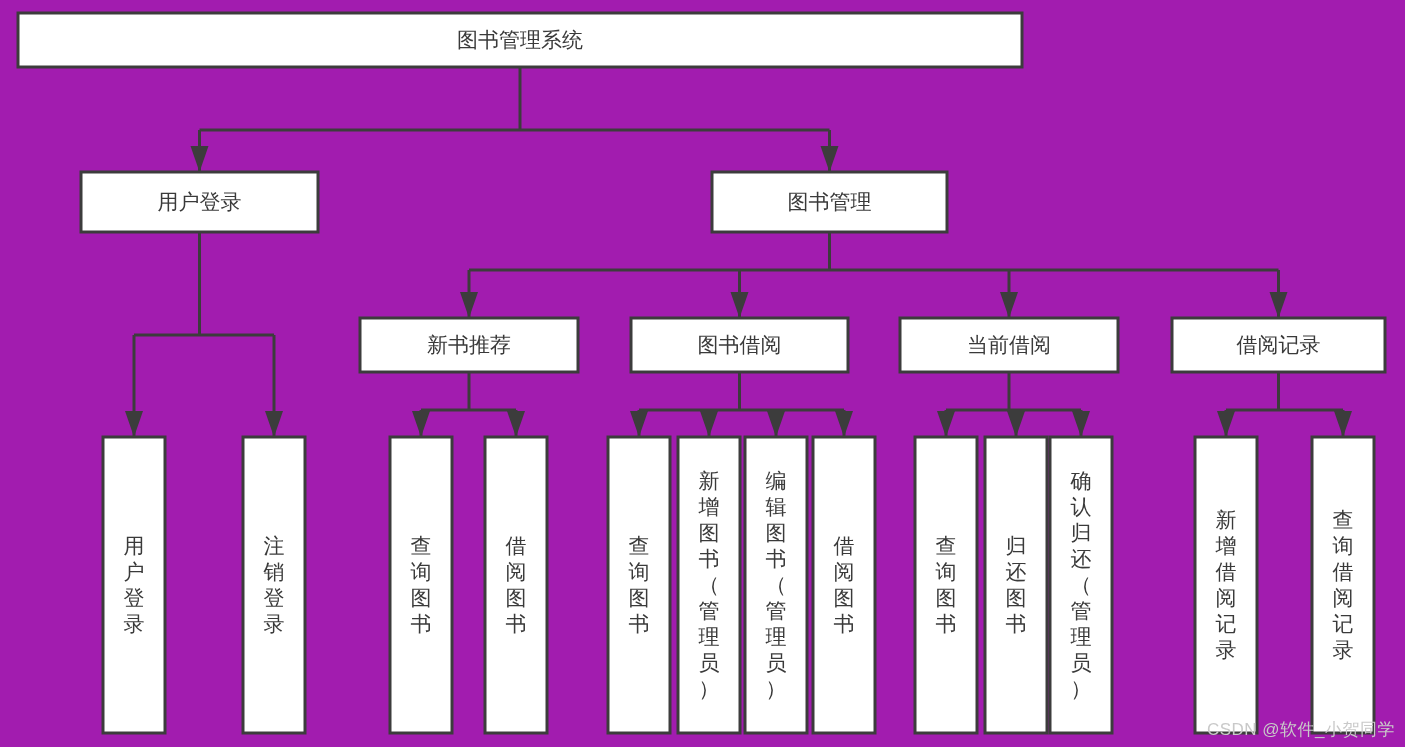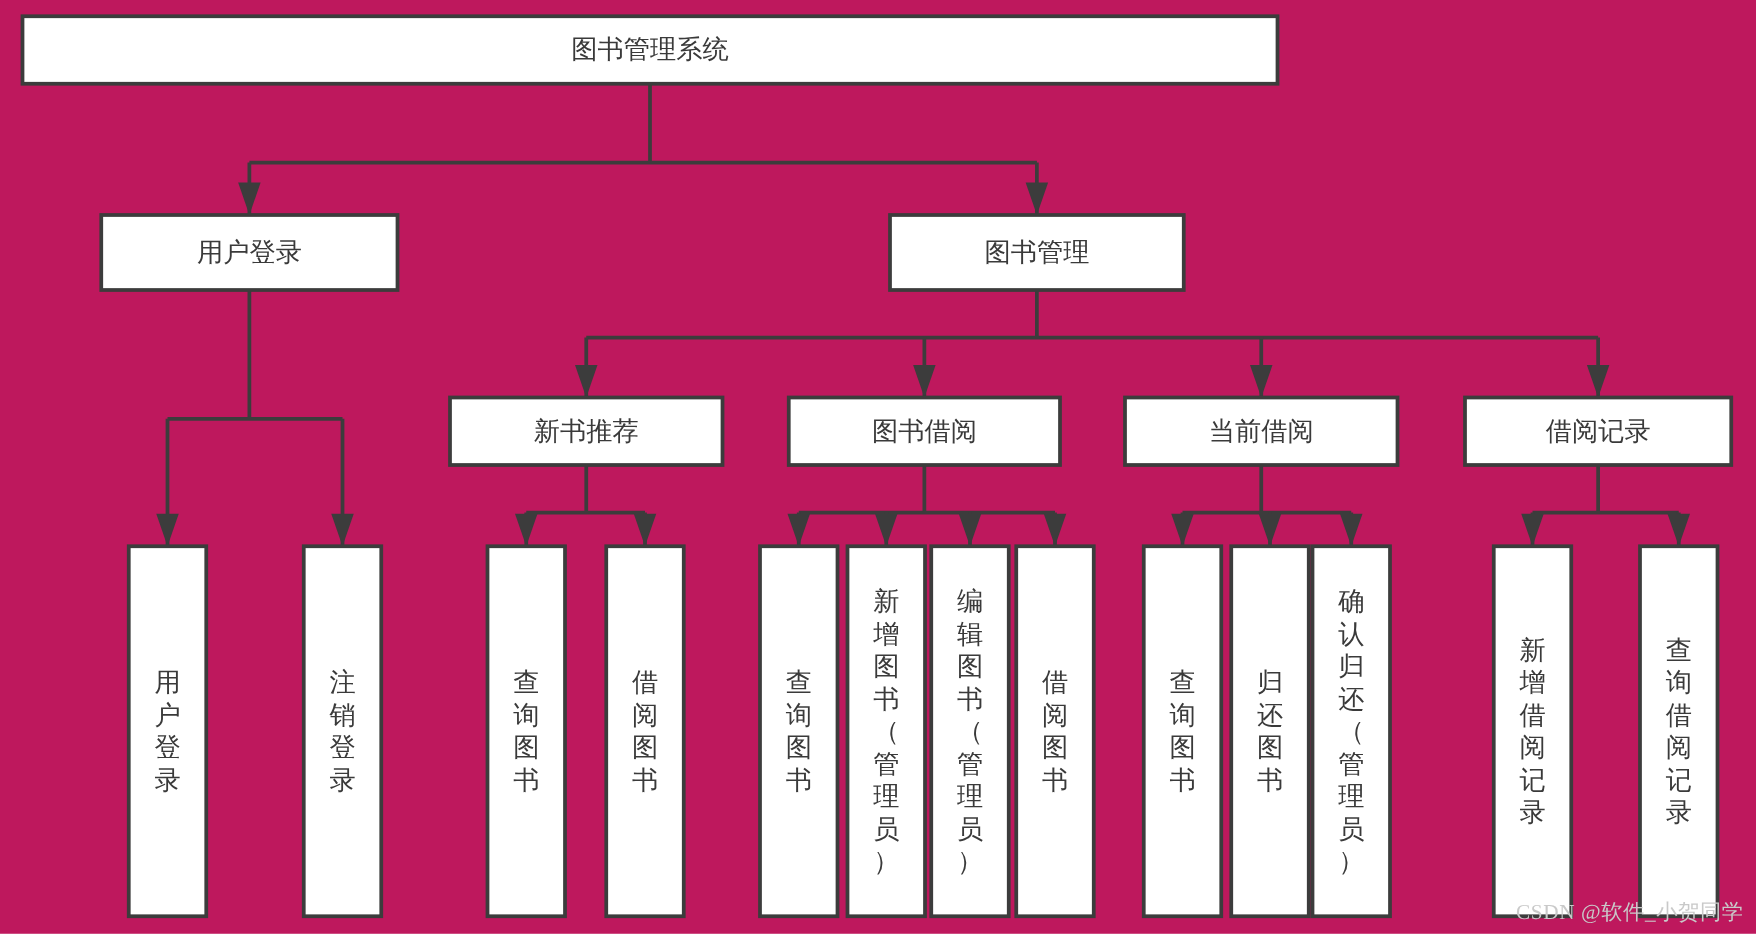--- a/index.html
+++ b/index.html
@@ -10,21 +10,21 @@
   body {
     width: 1405px;
     height: 747px;
     font-family: "DejaVu Sans", "Liberation Sans", sans-serif;
     overflow: hidden;
   }
   #diagram-root {
     position: relative;
     width: 1405px;
     height: 747px;
-    background: #be185d;
+    background: #a21caf;
   }
   svg.diagram-canvas {
     position: absolute;
     left: 0;
     top: 0;
     width: 1405px;
     height: 747px;
     display: block;
   }
   .node-box {
@@ -52,21 +52,21 @@
   .node-label-vertical {
     fill: #3a3a3a;
     font-family: "DejaVu Sans", "Liberation Sans", sans-serif;
     font-size: 21px;
     text-anchor: middle;
   }
   .watermark-text {
     position: absolute;
     right: 10px;
     bottom: 6px;
-    font-family: Liberation Serif, serif;
+    font-family: Liberation Sans, sans-serif;
     font-size: 17px;
     color: #c9c9c9;
     white-space: nowrap;
     letter-spacing: 0.5px;
     pointer-events: none;
   }
 </style>
 </head>
 <body>
 

